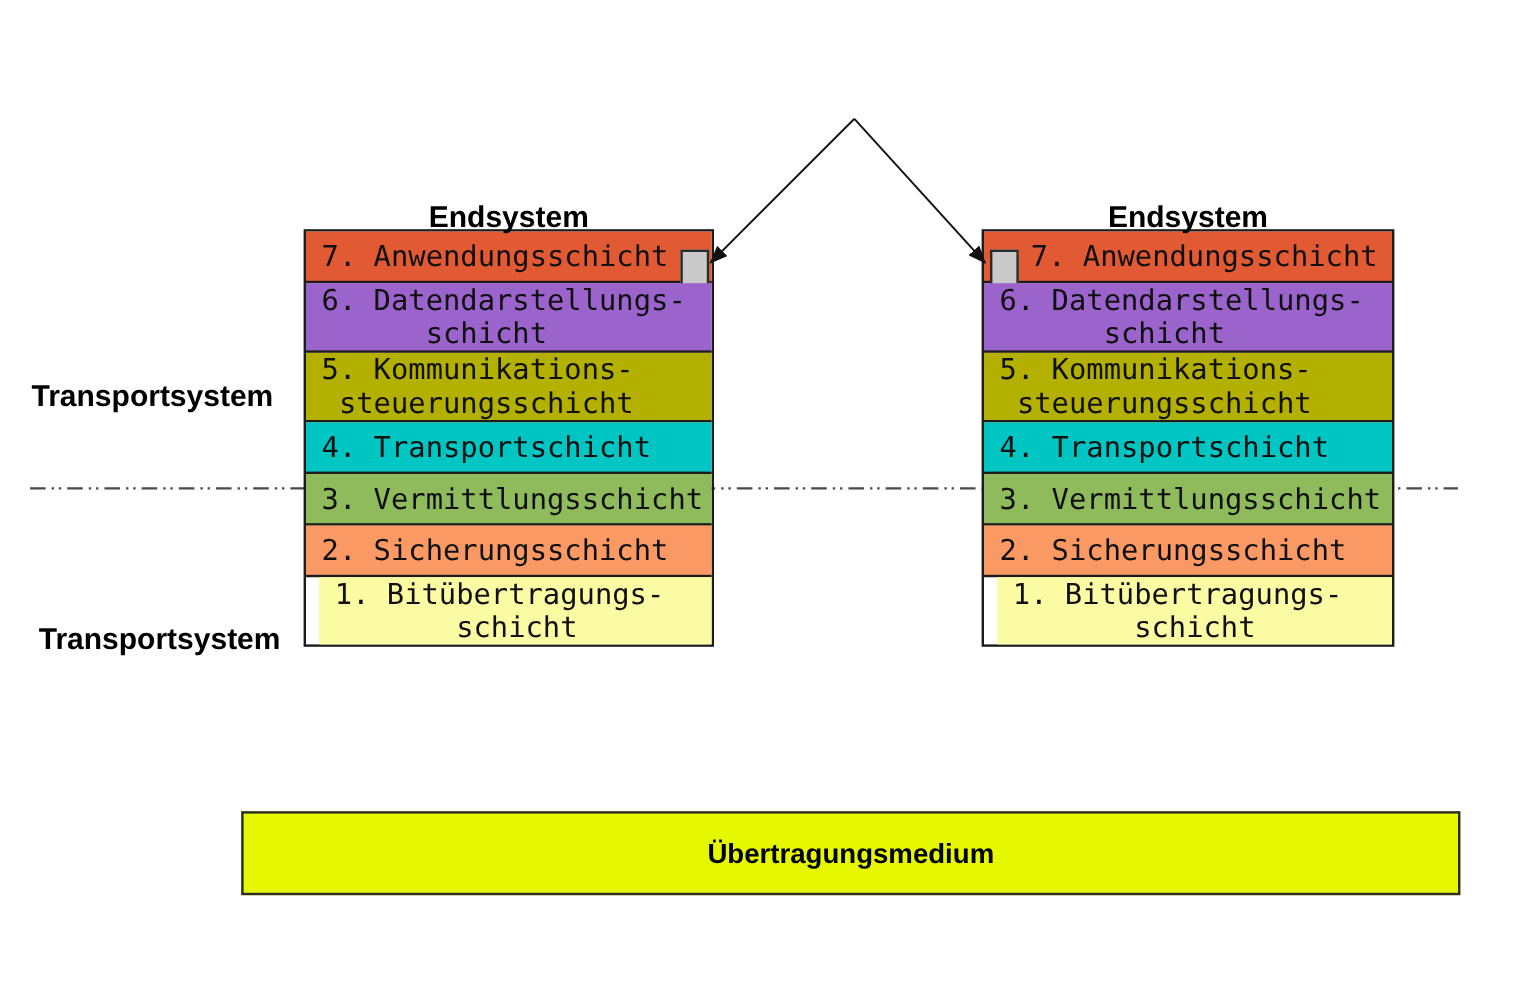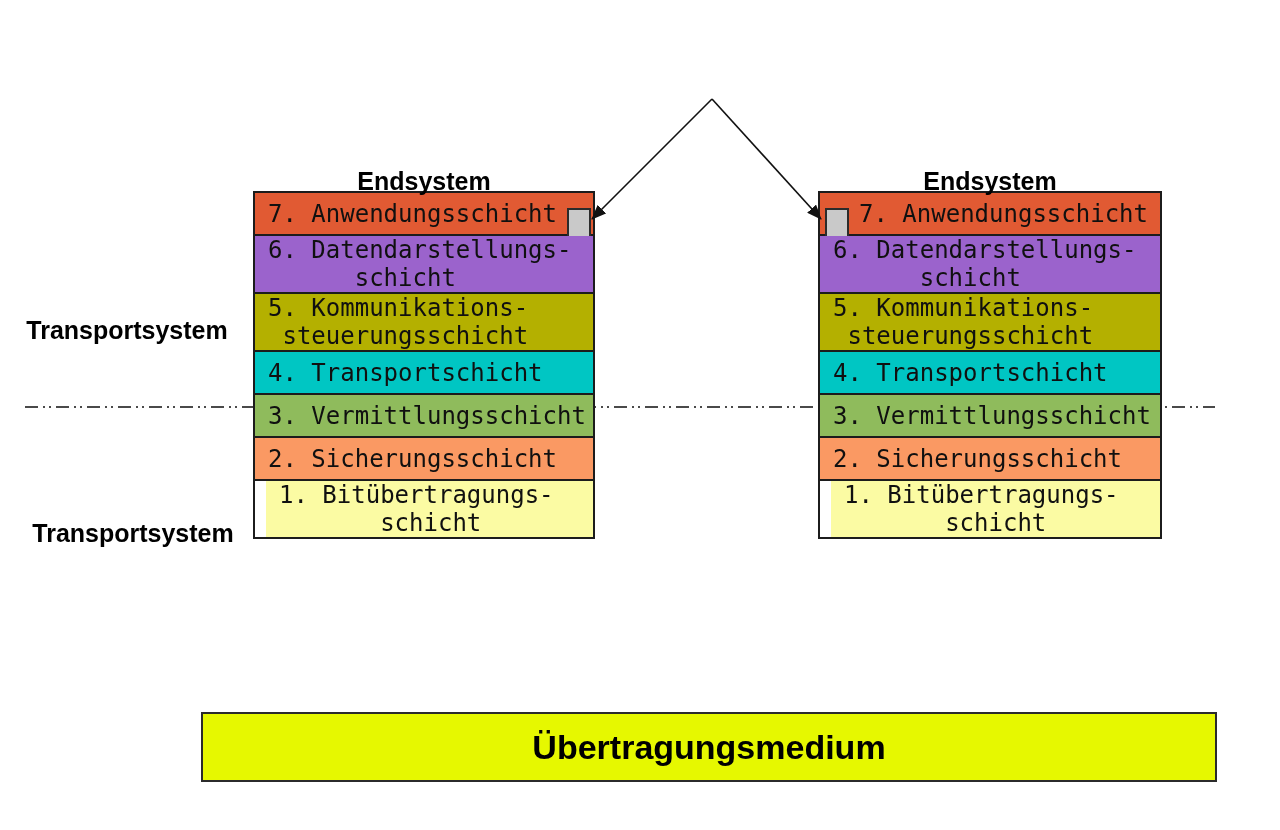--- a/index.html
+++ b/index.html
@@ -42,21 +42,21 @@
     position:absolute; top:15px; width:20px; height:35px;
     border:2px solid #2b2b2b;
   }
   .sap.at-right { right:2px; }
   .sap.at-left  { left:5px; }
 
   .medium {
     position:absolute; left:201px; top:676px; width:1016px; height:70px;
     border:2px solid #2b2b2b; box-sizing:border-box;
     display:flex; align-items:center; justify-content:center;
-    font-weight:bold; font-size:34px; color:#000;margin-top:36px;
+    font-weight:bold; font-size:23px; color:#000;
   }
 
   svg.underlay, svg.overlay {
     position:absolute; left:0; top:0; pointer-events:none;
   }
 </style>
 </head>
 <body>
 
 <div class="canvas">

